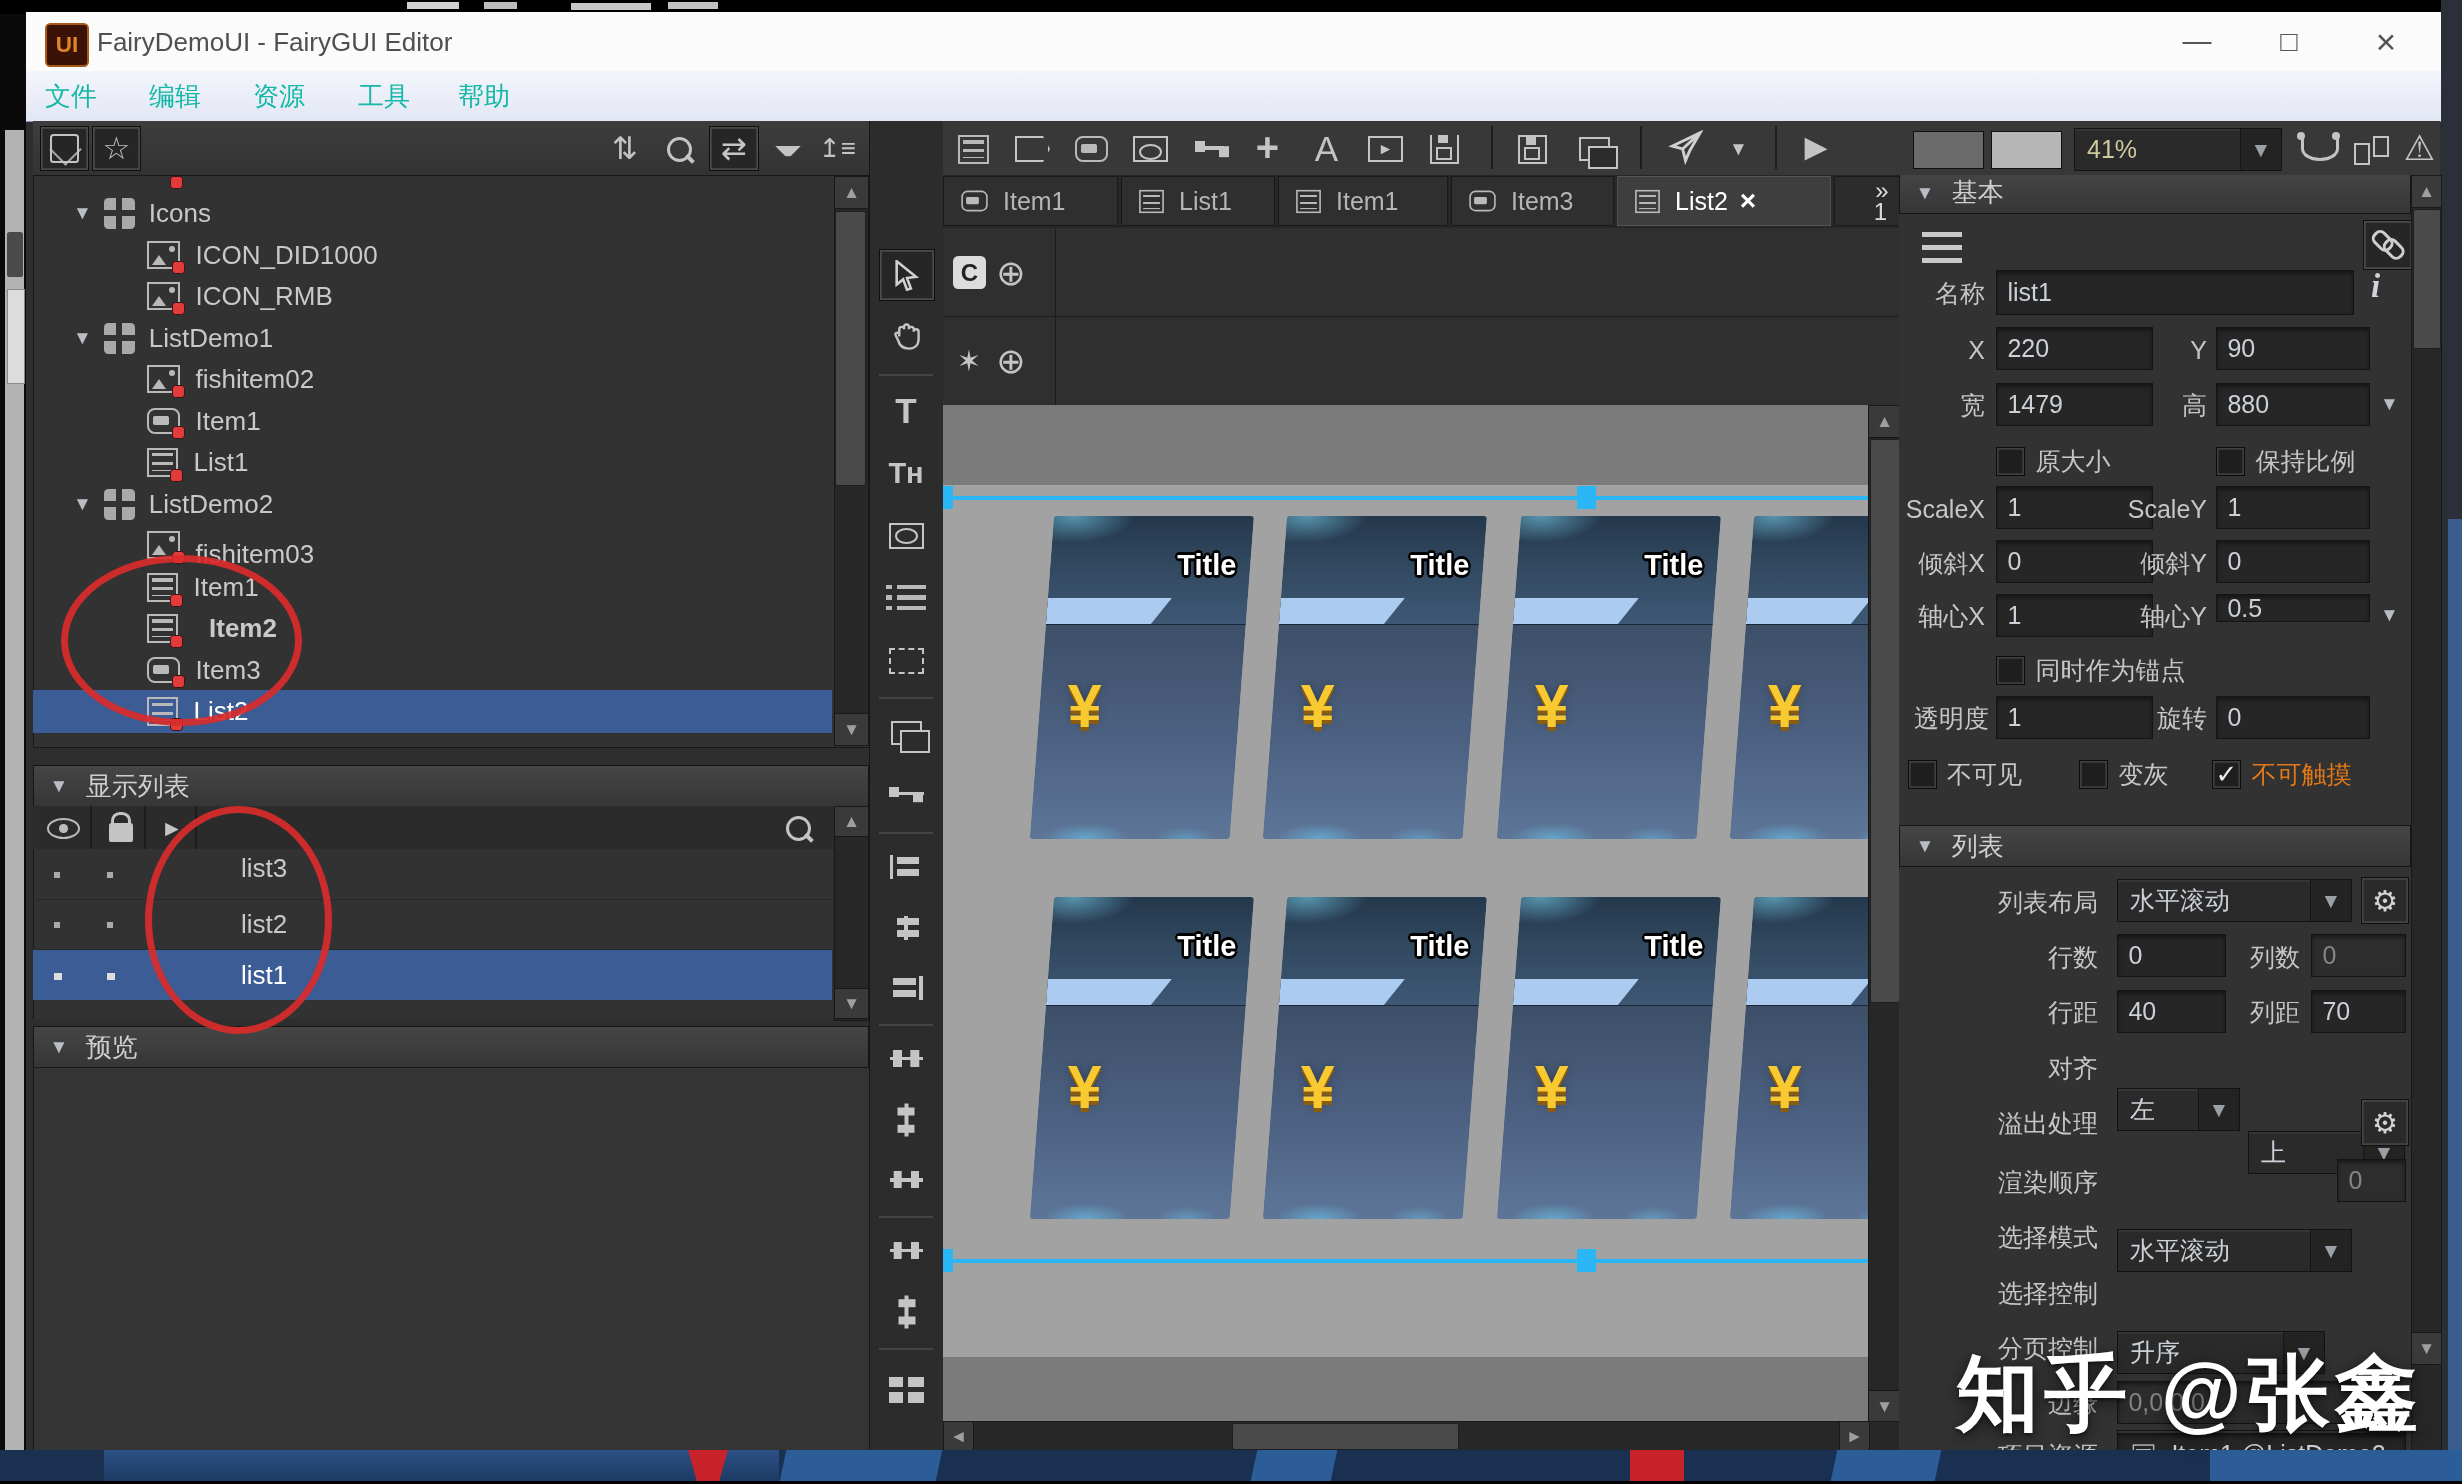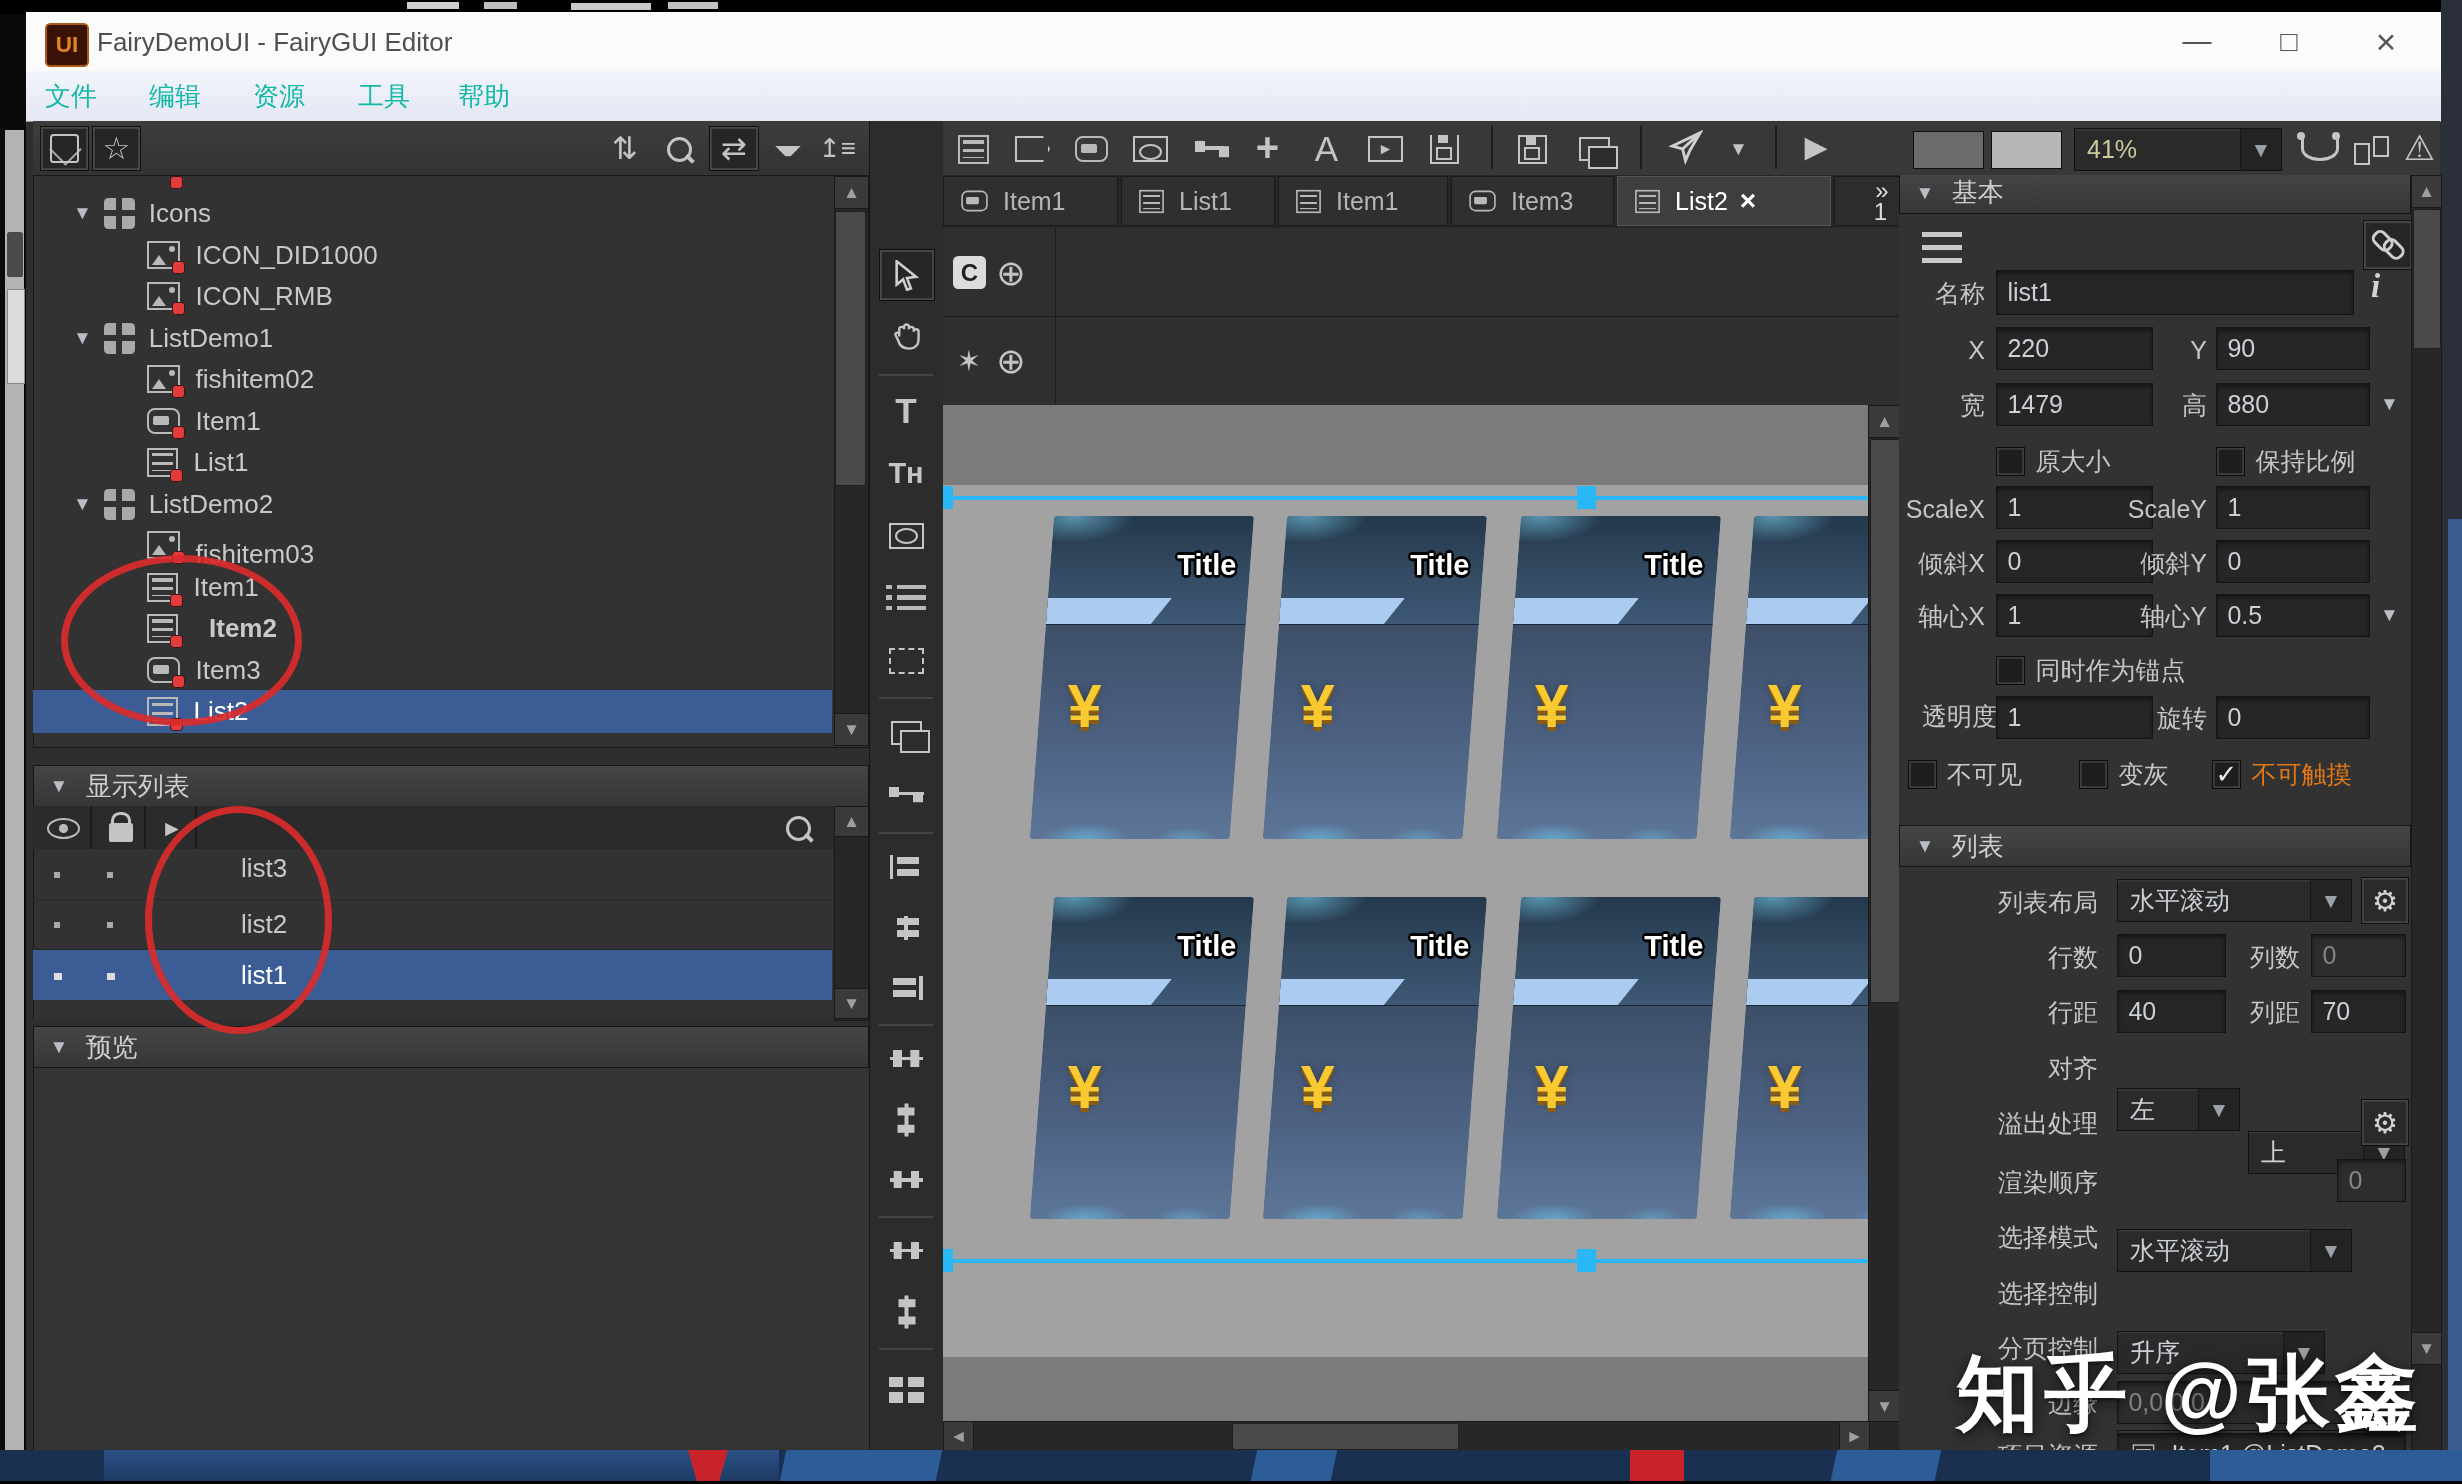--- a/index.html
+++ b/index.html
@@ -605,29 +605,29 @@
   <div class="fld abs" style="left:317px;top:311px;width:154px;height:43px;">1</div>
 
   <span class="lbl abs" style="left:0;top:367px;width:86px;">倾斜X</span>
   <div class="fld abs" style="left:97px;top:365px;width:157px;height:43px;">0</div>
   <span class="lbl abs" style="left:211px;top:367px;width:97px;">倾斜Y</span>
   <div class="fld abs" style="left:317px;top:365px;width:154px;height:43px;">0</div>
 
   <span class="lbl abs" style="left:0;top:420px;width:86px;">轴心X</span>
   <div class="fld abs" style="left:97px;top:419px;width:157px;height:43px;">1</div>
   <span class="lbl abs" style="left:211px;top:420px;width:97px;">轴心Y</span>
-  <div class="fld abs" style="left:317px;top:419px;width:154px;height:43px;">0.5</div>
+  <div class="fld abs" style="left:317px;top:419px;width:154px;height:28px;">0.5</div>
   <span class="caret abs" style="left:481px;top:429px;">▼</span>
 
   <div class="abs" style="left:97px;top:474px;display:flex;gap:10.4px;align-items:center;">
     <span class="cbbox"></span>
       <span class="lbl-l">同时作为锚点</span>
   </div>
 
-  <span class="lbl abs" style="left:12px;top:522px;width:86px;font-family:Liberation Mono, monospace;">透明度</span>
+  <span class="lbl abs" style="left:4px;top:522px;width:86px;">透明度</span>
   <div class="fld abs" style="left:97px;top:521px;width:157px;height:43px;">1</div>
   <span class="lbl abs" style="left:211px;top:522px;width:97px;">旋转</span>
   <div class="fld abs" style="left:317px;top:521px;width:154px;height:43px;">0</div>
 
   <div class="abs" style="left:8.6px;top:578px;display:flex;gap:10.4px;align-items:center;">
     <span class="cbbox"></span>
       <span class="lbl-l">不可见</span>
   </div>
   <div class="abs" style="left:180px;top:578px;display:flex;gap:10.4px;align-items:center;">
     <span class="cbbox"></span>

